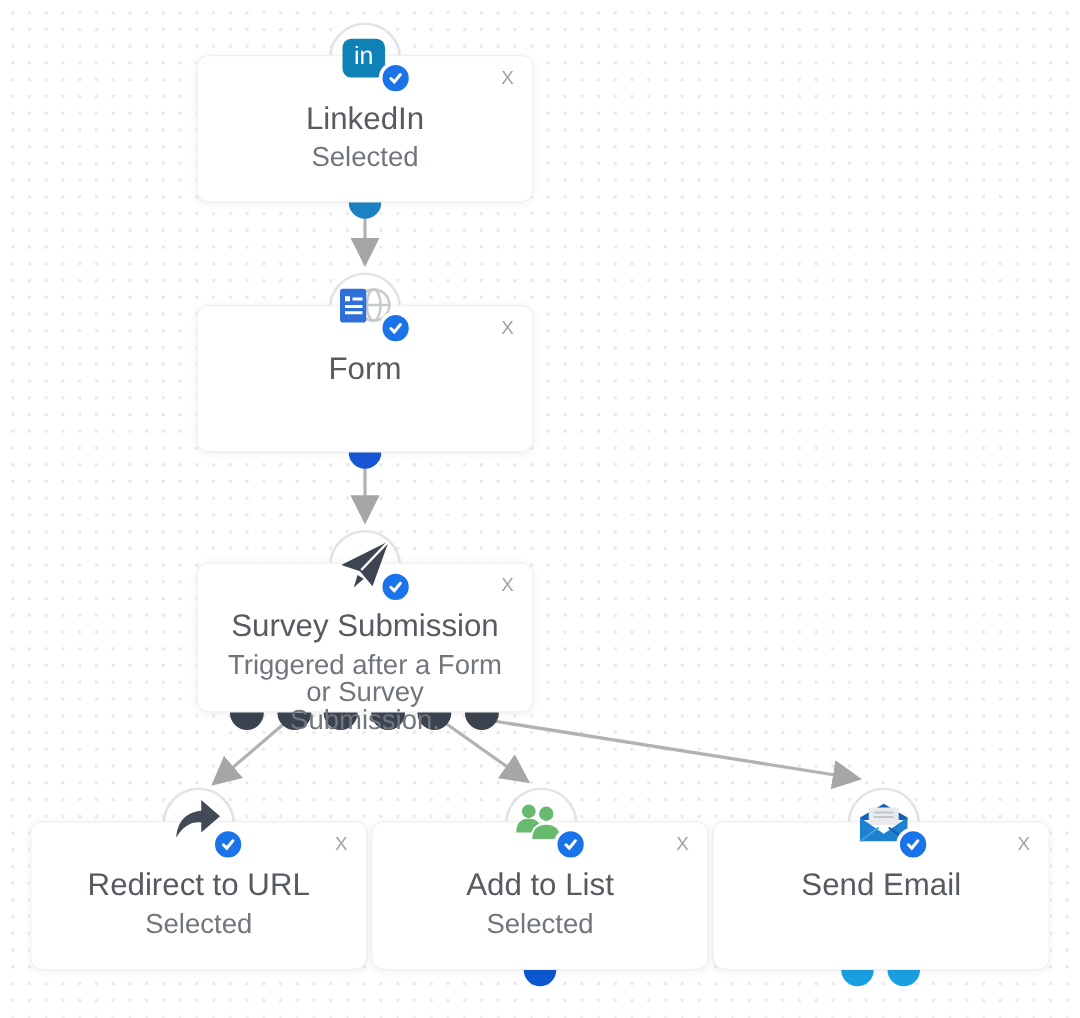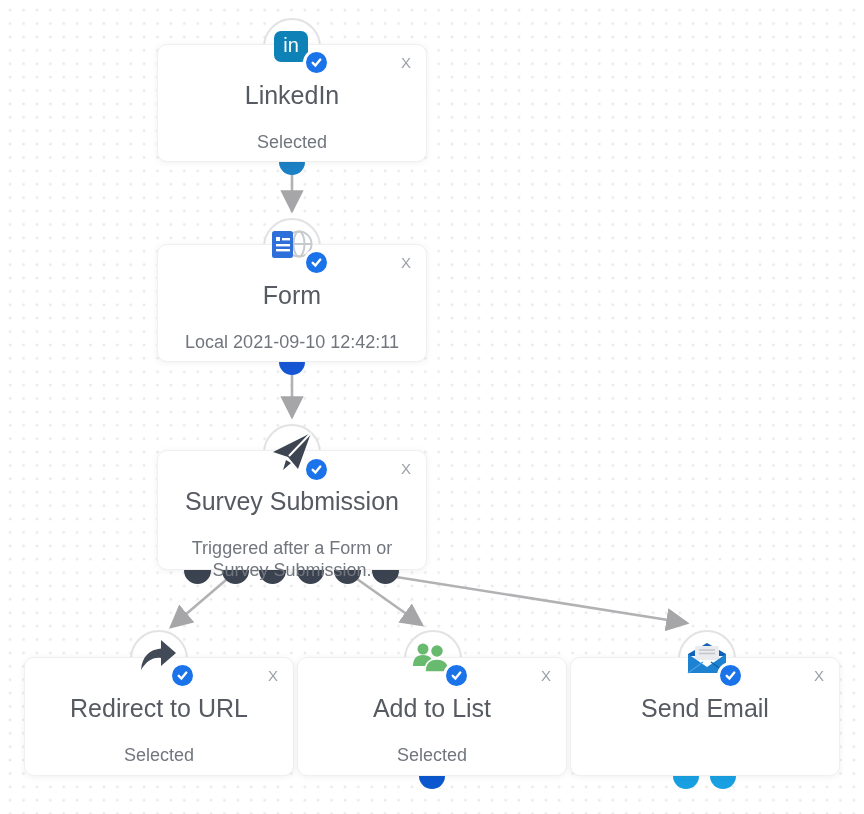--- a/index.html
+++ b/index.html
@@ -20,21 +20,21 @@
     background:#fff;border:2px solid #e3e3e6;box-sizing:border-box;z-index:1;
   }
   .node-card{
     position:absolute;width:270px;background:#fff;
     border:1px solid #f0f0f1;border-radius:10px;
     box-shadow:0 1px 6px rgba(60,60,70,0.08);
     z-index:2;text-align:center;box-sizing:border-box;
     padding-top:38px;cursor:pointer;
   }
   .node-title{font-size:25px;color:#565a61;line-height:24px;}
-  .node-subtitle{font-size:18px;color:#71767e;line-height:22px;margin-top:24px;padding:0 24px;}
+  .node-subtitle{font-size:22px;color:#71767e;line-height:22px;margin-top:8px;padding:0 24px;}
   .close{
     position:absolute;top:10px;right:15px;font-size:15px;color:#9ba1a7;
     line-height:15px;cursor:pointer;z-index:6;
   }
   .node-icon{position:absolute;z-index:3;}
   .linkedin-box{
     width:34px;height:31px;border-radius:7px;background:var(--linkedin_blue,#0e82b6);
     color:#fff;font-weight:normal;font-size:20px;display:flex;align-items:center;justify-content:center;
     padding-bottom:2px;box-sizing:border-box;
   }
@@ -87,21 +87,20 @@
 
 <div class="node-card" style="left:157px;top:44px;height:118px;">
   <span class="close">X</span>
   <div class="node-title">LinkedIn</div>
   <div class="node-subtitle">Selected</div>
 </div>
 
 <div class="node-card" style="left:157px;top:244px;height:118px;">
   <span class="close">X</span>
   <div class="node-title">Form</div>
-  <div class="node-subtitle">Local 2021-09-10 12:42:11</div>
 </div>
 
 <div class="node-card" style="left:157px;top:450px;height:120px;">
   <span class="close">X</span>
   <div class="node-title">Survey Submission</div>
   <div class="node-subtitle">Triggered after a Form or Survey Submission.</div>
 </div>
 
 <div class="node-card" style="left:24px;top:657px;height:119px;">
   <span class="close">X</span>

